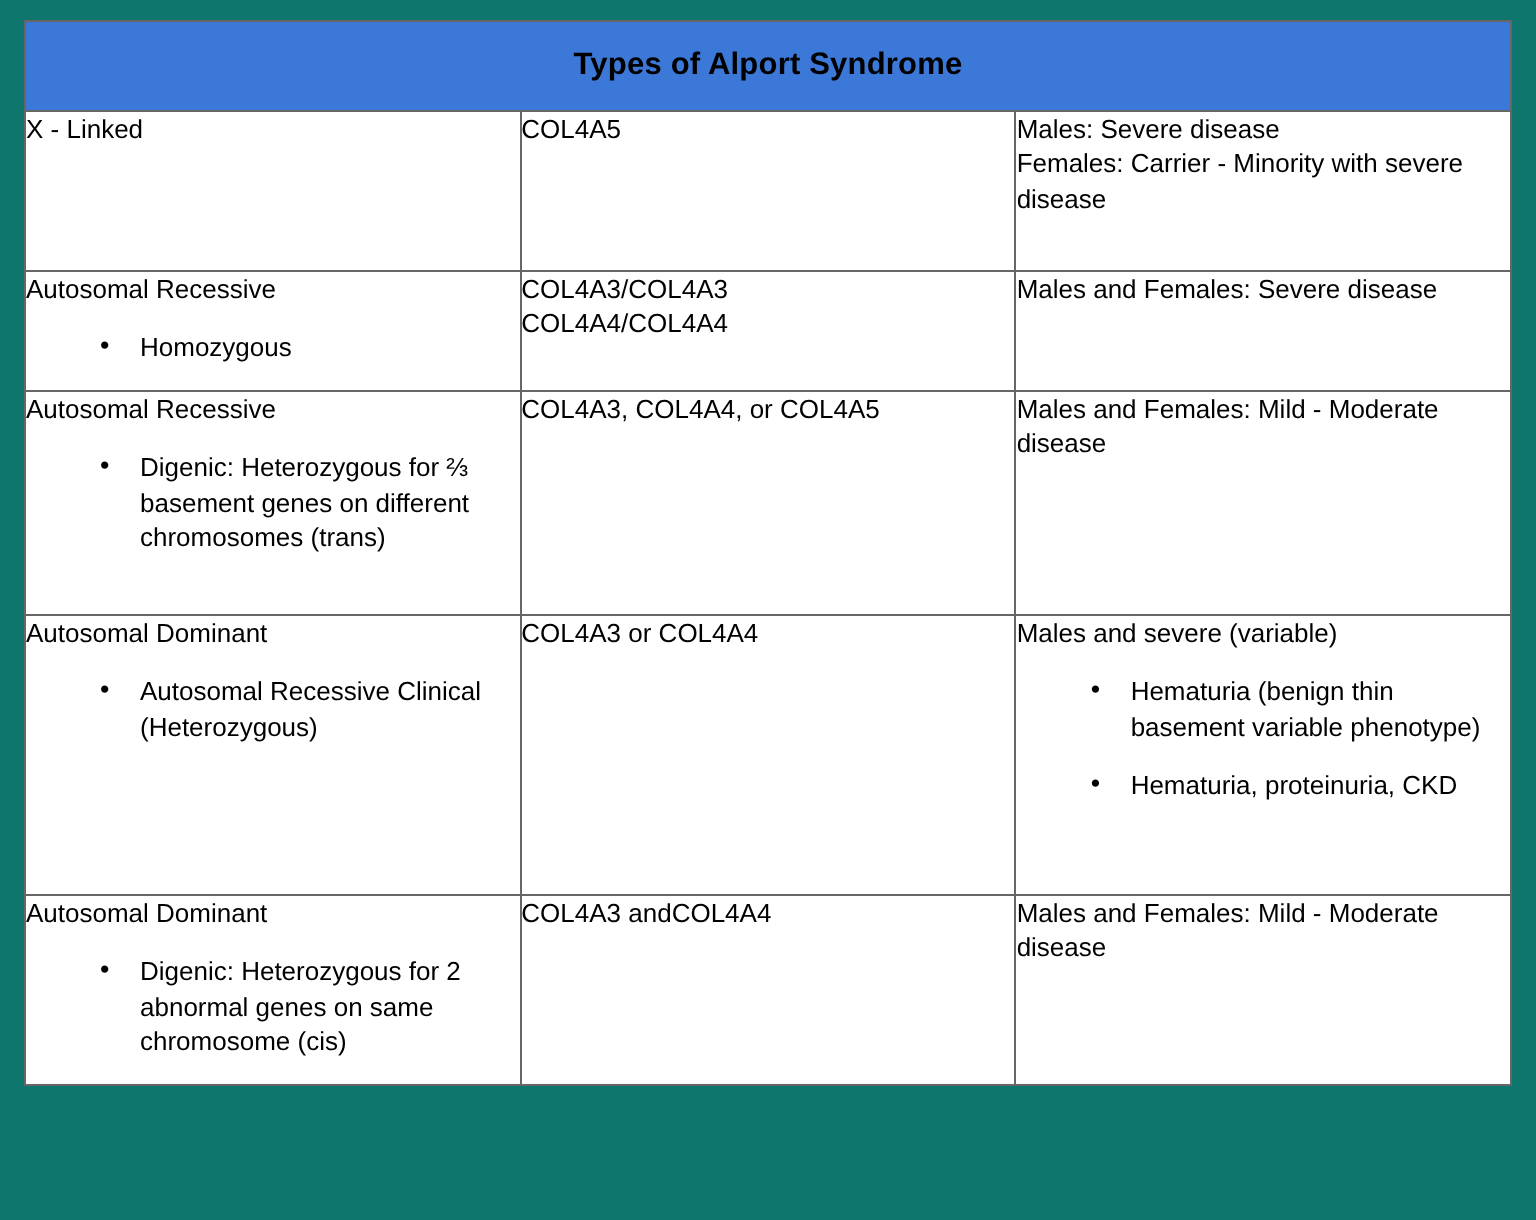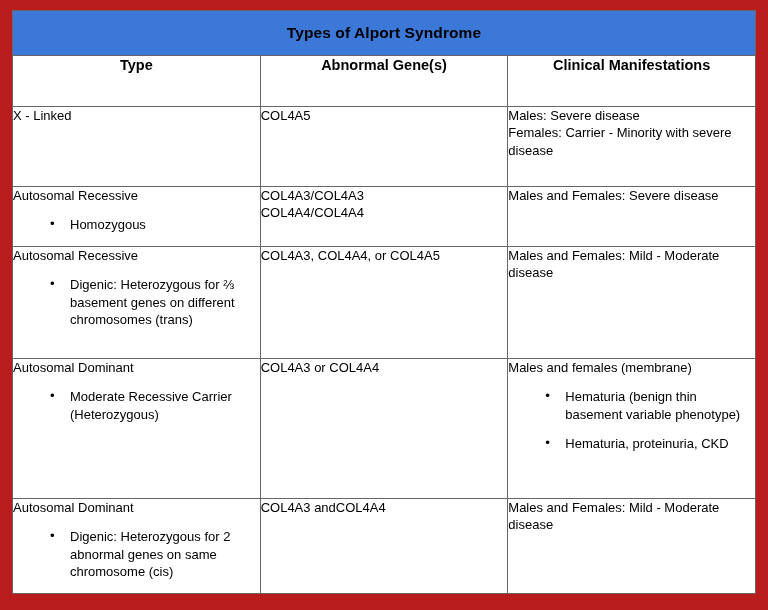--- a/index.html
+++ b/index.html
@@ -12,21 +12,21 @@
     height: 610px;
     font-family: "Liberation Sans", sans-serif;
     color: #000000;
     overflow: hidden;
   }
 
   .sheet {
     position: relative;
     width: 768px;
     height: 610px;
-    background: #b91c1c;
+    background: #0f766e;
   }
 
   table.alport {
     position: absolute;
     left: 12px;
     top: 10px;
     width: 744px;
     border-collapse: collapse;
     table-layout: fixed;
     background: #ffffff;
@@ -114,31 +114,20 @@
 
   <table class="alport">
     <tbody>
 
       <tr>
         <td class="title-cell" colspan="3">
           <div class="title-text">Types of Alport Syndrome</div>
         </td>
       </tr>
 
-      <tr>
-        <td class="col-head" style="width:270px;">
-          <div class="col-head-text">Type</div>
-        </td>
-        <td class="col-head" style="width:196px;">
-          <div class="col-head-text">Abnormal Gene(s)</div>
-        </td>
-        <td class="col-head" style="width:278px;">
-          <div class="col-head-text">Clinical Manifestations</div>
-        </td>
-      </tr>
 
       <tr class="r1">
         <td class="cell">
           <div class="cell-line">X - Linked</div>
         </td>
         <td class="cell">
           <div class="cell-line">COL4A5</div>
         </td>
         <td class="cell">
           <div class="cell-line">Males: Severe disease</div>
@@ -174,28 +163,28 @@
         </td>
         <td class="cell">
           <div class="cell-line">Males and Females: Mild - Moderate disease</div>
         </td>
       </tr>
 
       <tr class="r4">
         <td class="cell">
           <div class="cell-line">Autosomal Dominant</div>
           <ul class="bullets">
-            <li>Moderate Recessive Carrier (Heterozygous)</li>
+            <li>Autosomal Recessive Clinical (Heterozygous)</li>
           </ul>
         </td>
         <td class="cell">
           <div class="cell-line">COL4A3 or COL4A4</div>
         </td>
         <td class="cell">
-          <div class="cell-line">Males and females (membrane)</div>
+          <div class="cell-line">Males and severe (variable)</div>
           <ul class="bullets">
             <li>Hematuria (benign thin basement variable phenotype)</li>
             <li>Hematuria, proteinuria, CKD</li>
           </ul>
         </td>
       </tr>
 
       <tr class="r5">
         <td class="cell">
           <div class="cell-line">Autosomal Dominant</div>

